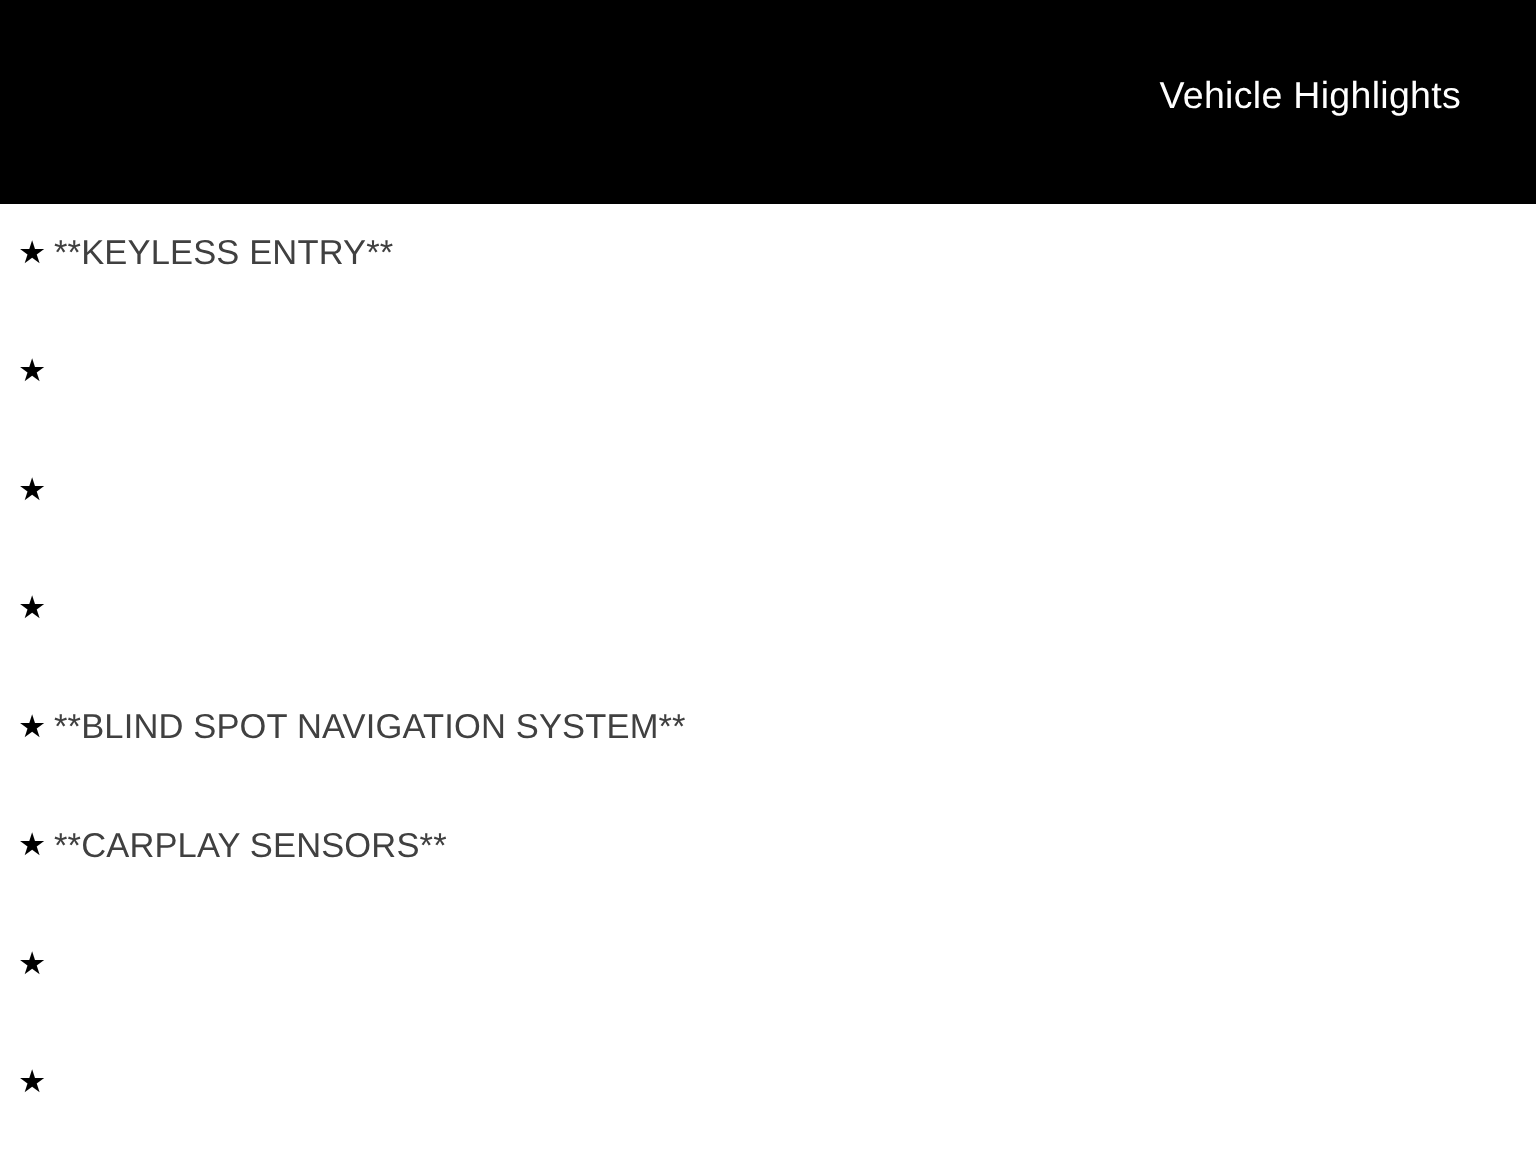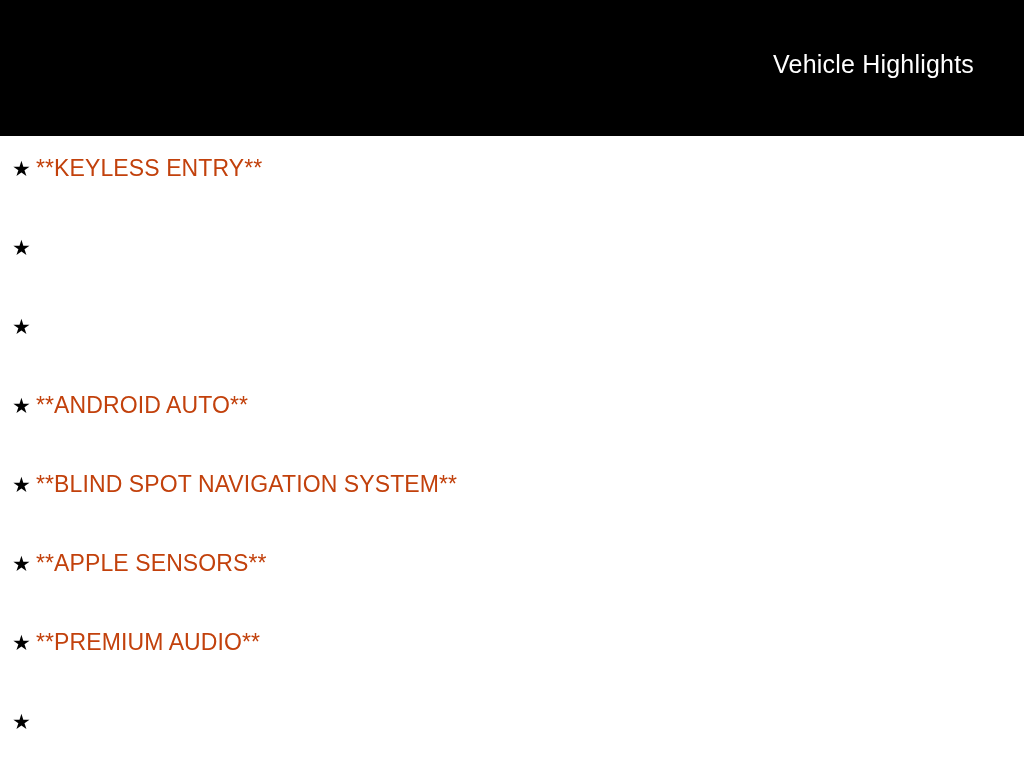--- a/index.html
+++ b/index.html
@@ -64,21 +64,21 @@
     width: 24px;
     min-width: 24px;
     font-size: 21px;
     line-height: 1;
     color: #000000;
     text-align: left;
   }
 
   .highlight-label {
     font-size: 23px;
-    color: #c2410c;
+    color: #404040;
     letter-spacing: 0.1px;
     white-space: nowrap;
   }
 </style>
 </head>
 <body>
 
 <div id="page">
 
   <div class="header-bar">
@@ -95,36 +95,34 @@
     <li class="highlight-item">
       <span class="star-icon">★</span>
     </li>
 
     <li class="highlight-item">
       <span class="star-icon">★</span>
     </li>
 
     <li class="highlight-item">
       <span class="star-icon">★</span>
-      <span class="highlight-label">**ANDROID AUTO**</span>
     </li>
 
     <li class="highlight-item">
       <span class="star-icon">★</span>
       <span class="highlight-label">**BLIND SPOT NAVIGATION SYSTEM**</span>
     </li>
 
     <li class="highlight-item">
       <span class="star-icon">★</span>
-      <span class="highlight-label">**APPLE SENSORS**</span>
+      <span class="highlight-label">**CARPLAY SENSORS**</span>
     </li>
 
     <li class="highlight-item">
       <span class="star-icon">★</span>
-      <span class="highlight-label">**PREMIUM AUDIO**</span>
     </li>
 
     <li class="highlight-item">
       <span class="star-icon">★</span>
     </li>
 
   </ul>
 
 </div>
 

